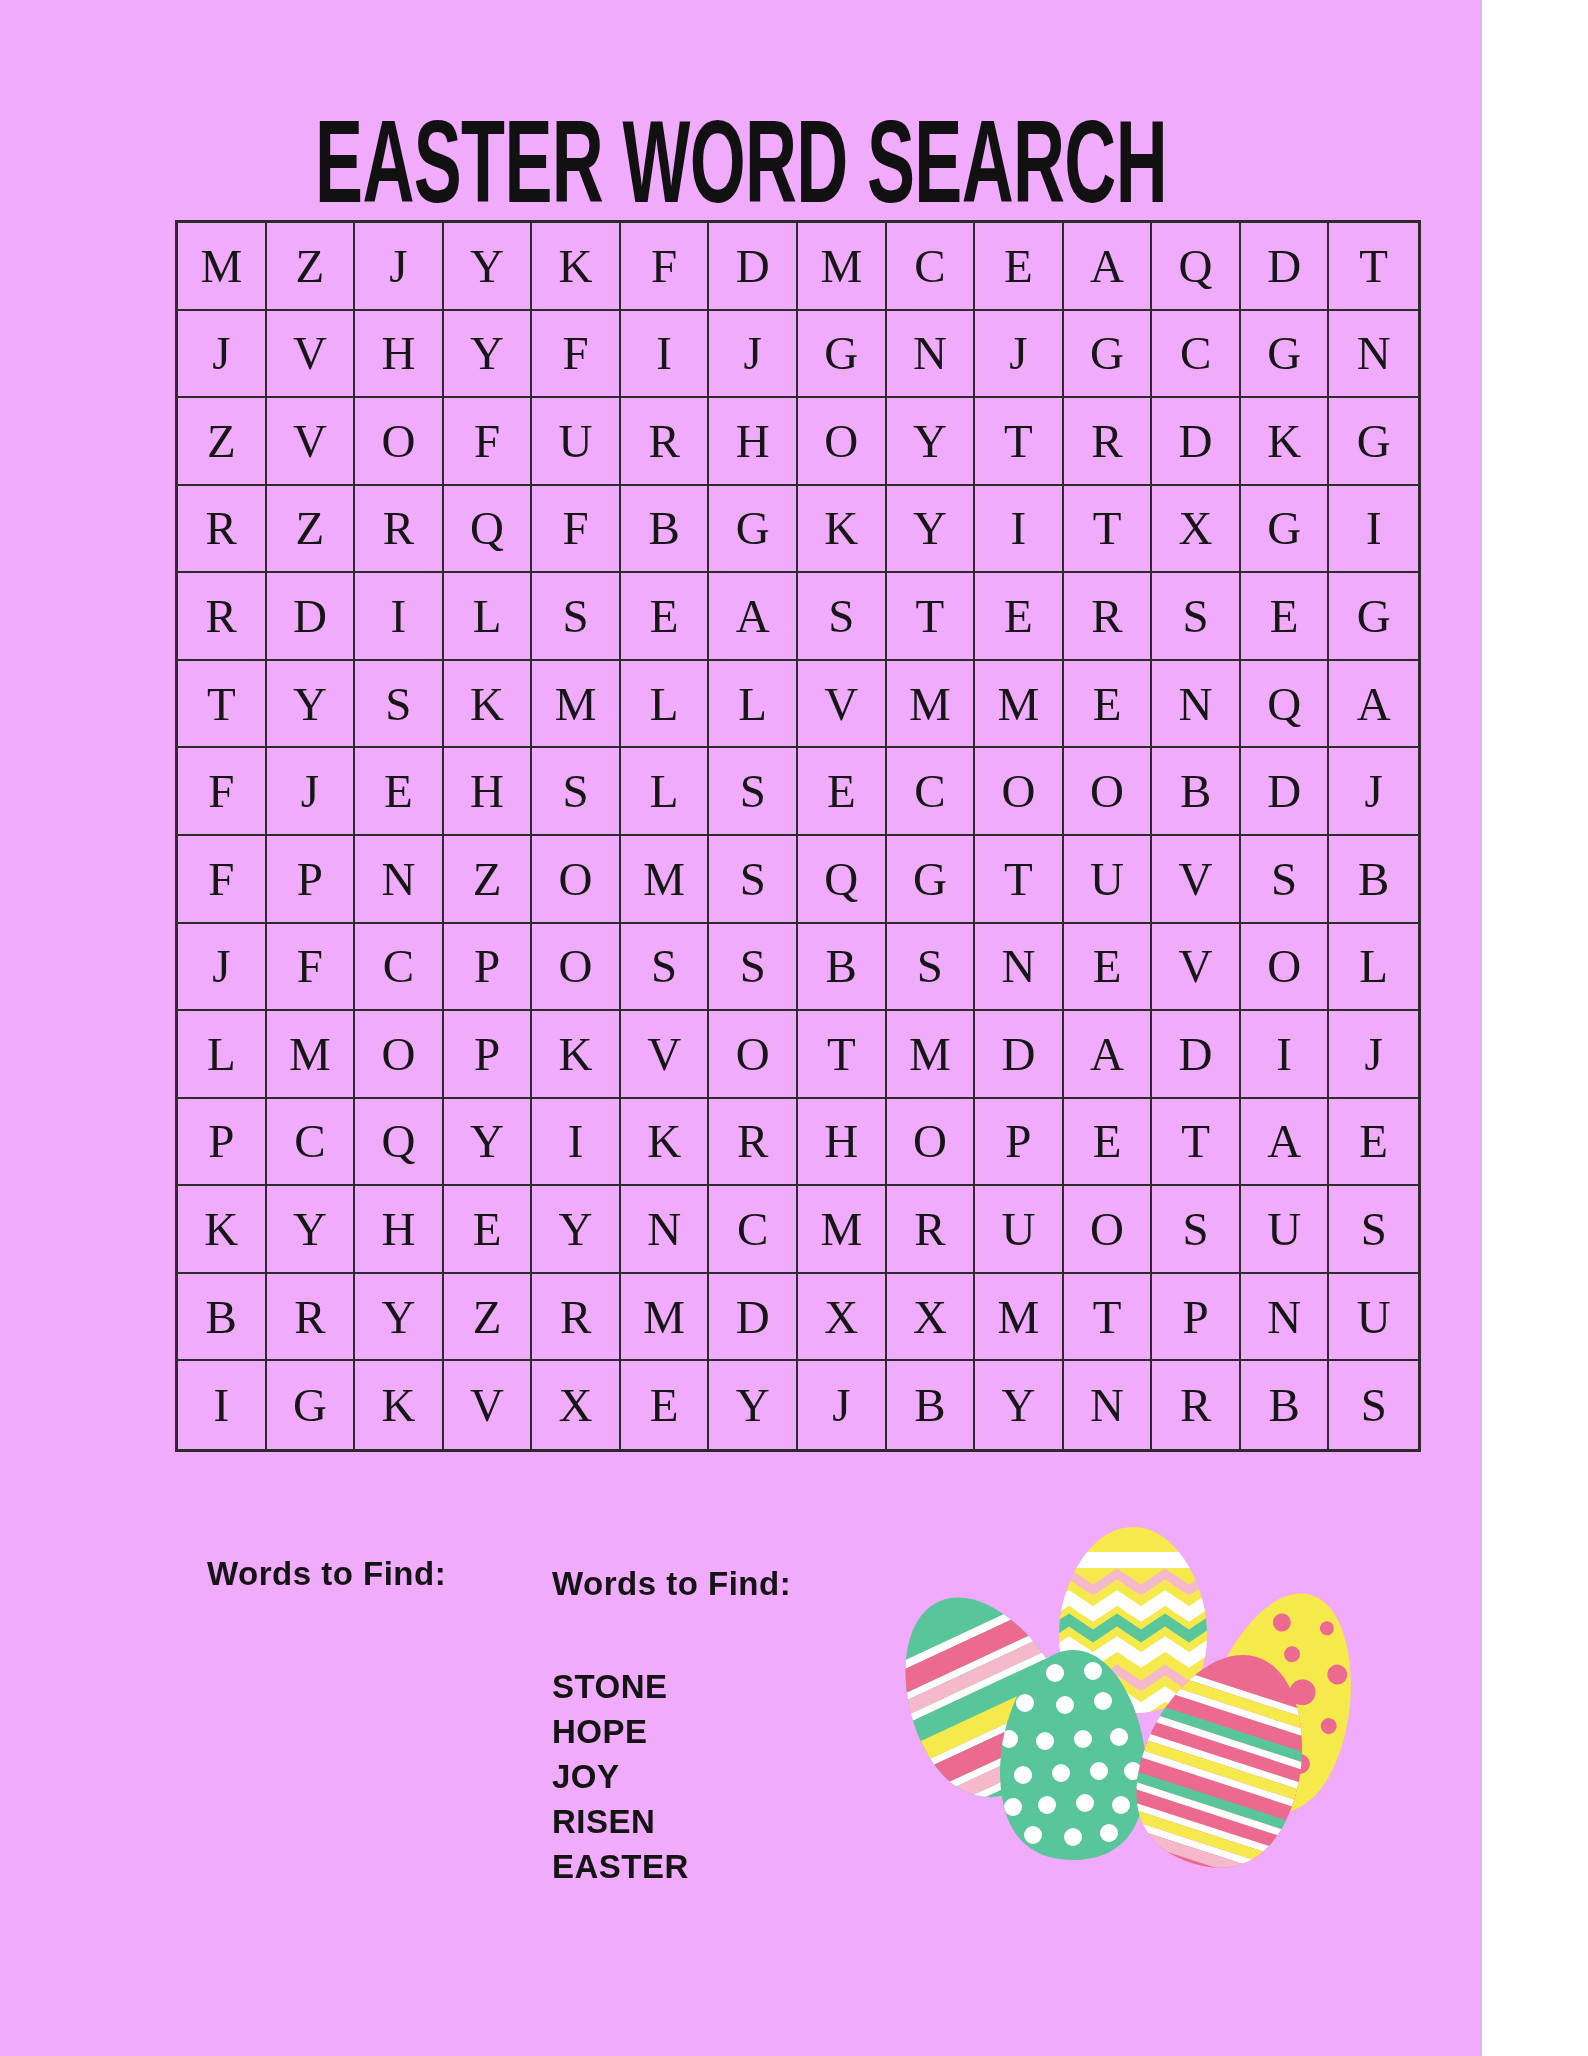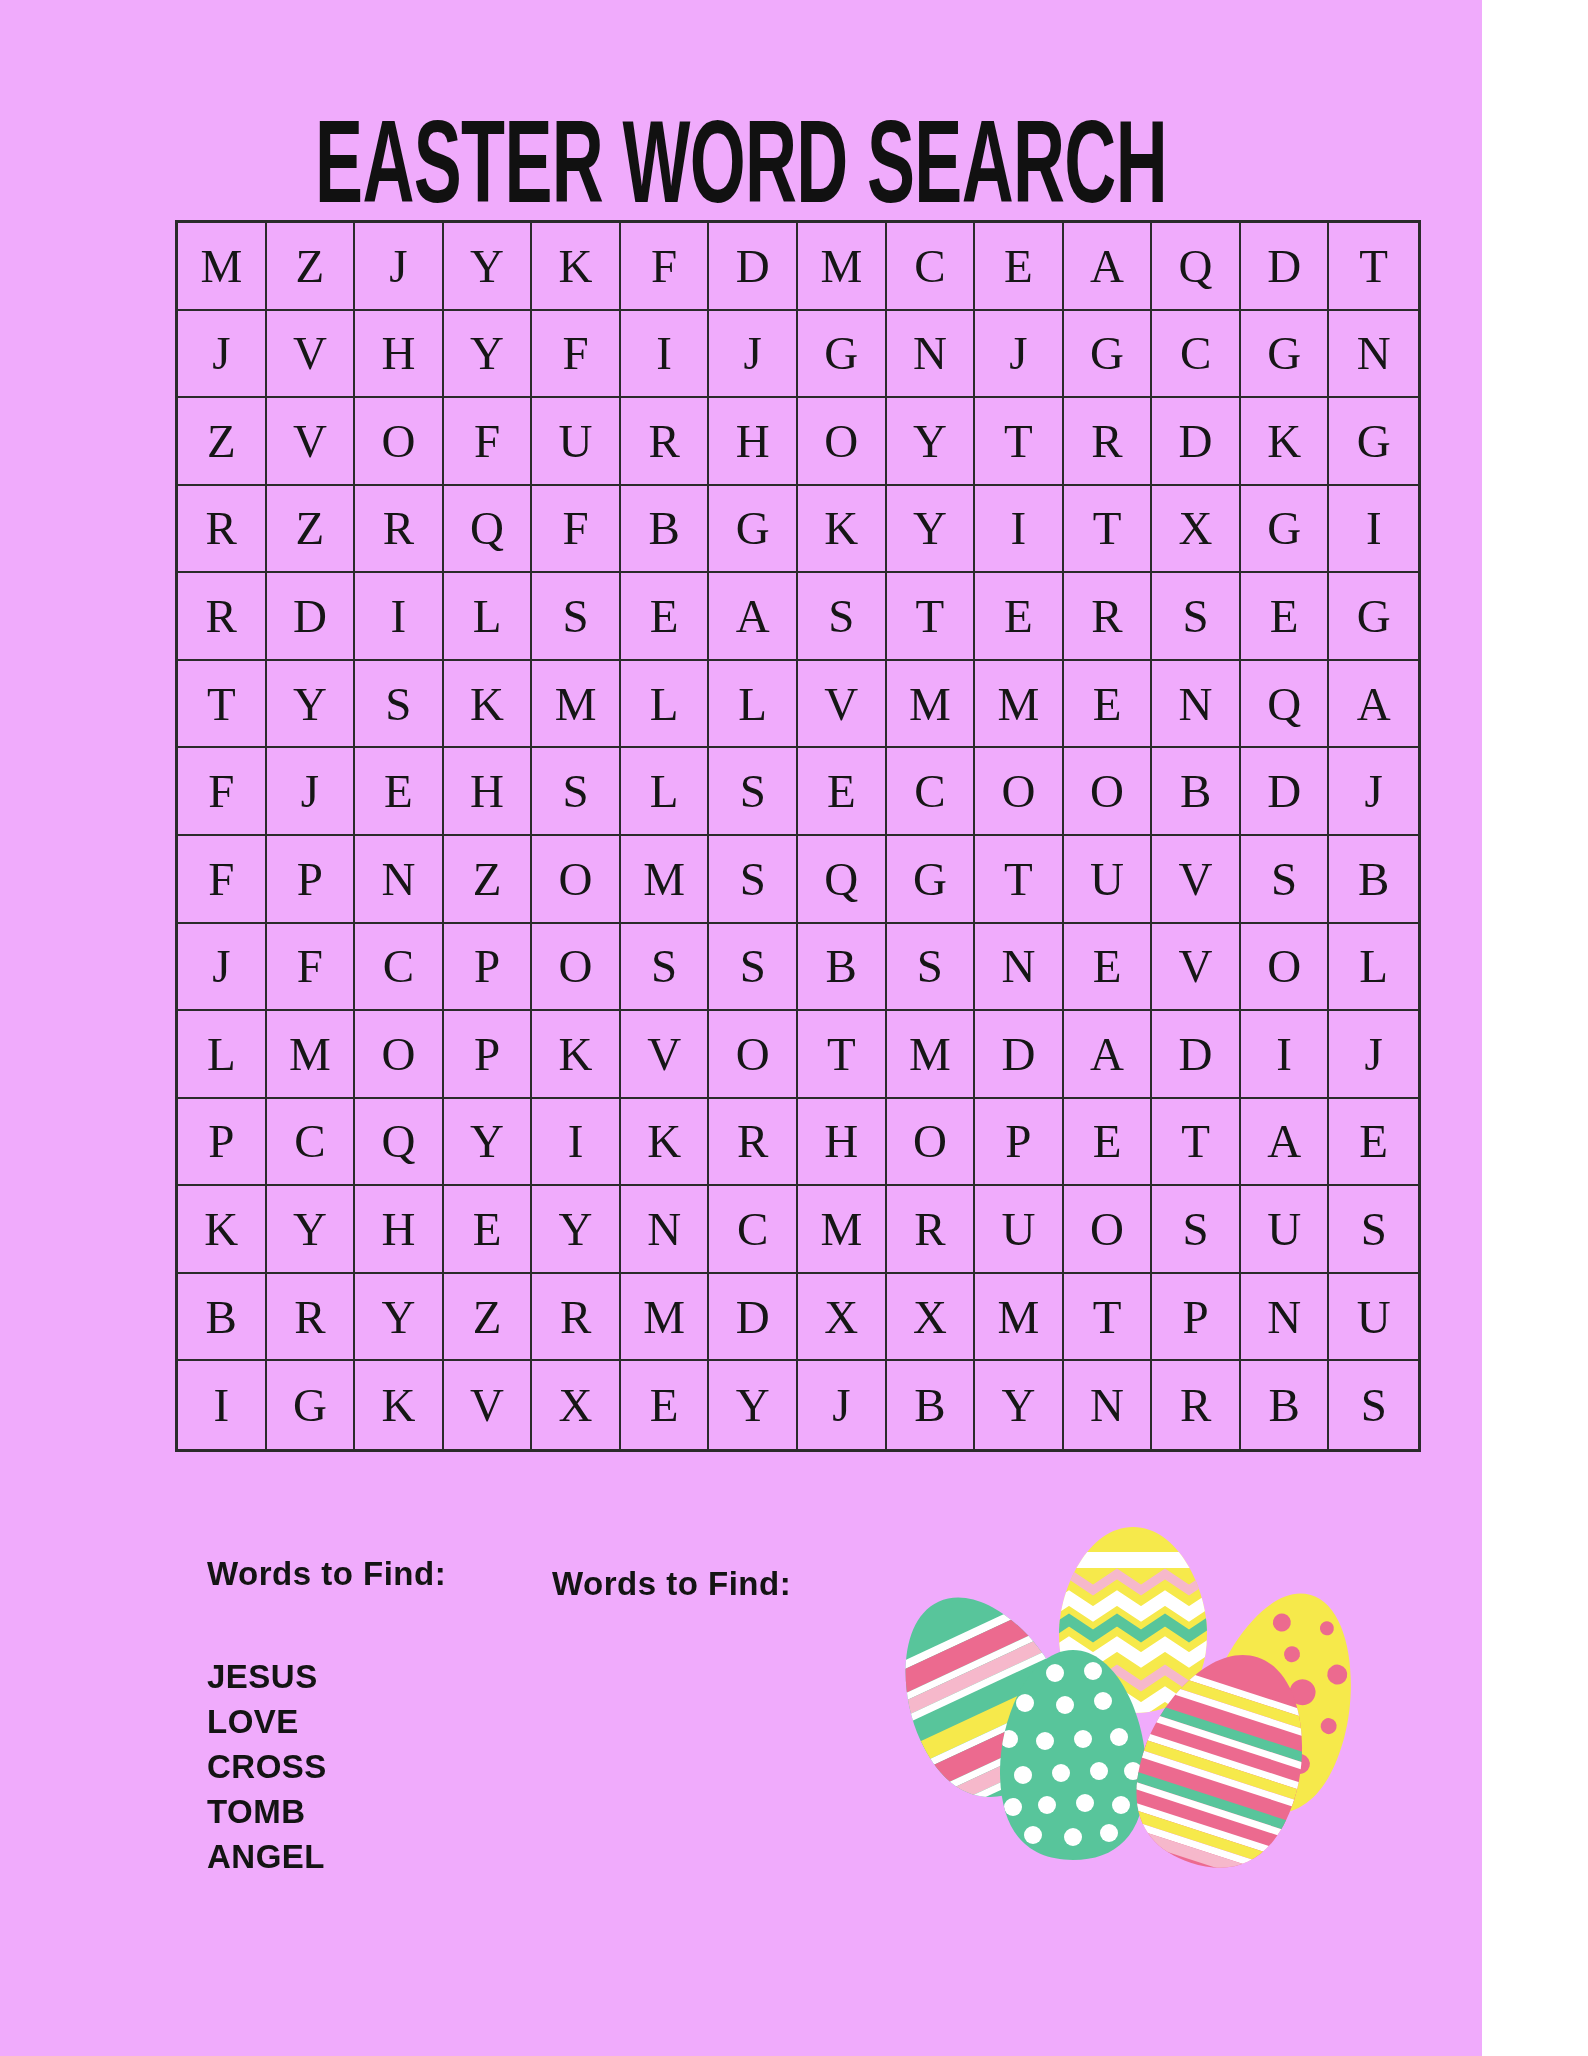--- a/index.html
+++ b/index.html
@@ -234,31 +234,31 @@
       <div class="cell">B</div>
       <div class="cell">Y</div>
       <div class="cell">N</div>
       <div class="cell">R</div>
       <div class="cell">B</div>
       <div class="cell">S</div>
     </div>
 
   <div class="list list-left">
     <div class="list-heading">Words to Find:</div>
-    <div class="list-words">
-        <div class="word">JESUS</div>
-        <div class="word">LOVE</div>
-        <div class="word">CROSS</div>
-        <div class="word">TOMB</div>
-        <div class="word">ANGEL</div>
-      </div>
   </div>
 
   <div class="list list-right">
     <div class="list-heading">Words to Find:</div>
+    <div class="list-words">
+        <div class="word">STONE</div>
+        <div class="word">HOPE</div>
+        <div class="word">JOY</div>
+        <div class="word">RISEN</div>
+        <div class="word">EASTER</div>
+      </div>
   </div>
 
   <svg class="eggs" viewBox="0 0 572 462" xmlns="http://www.w3.org/2000/svg">
 
     <g transform="translate(124,227) rotate(-25)">
       <path id="e1" d="M0,-103 C45,-103 75,-36 75,15 C75,77 45,103 0,103 C-45,103 -75,77 -75,15 C-75,-36 -45,-103 0,-103 Z" style="fill:var(--green)"></path>
       <clipPath id="c1">
           <use href="#e1"></use>
         </clipPath>
       <g clip-path="url(#c1)">

